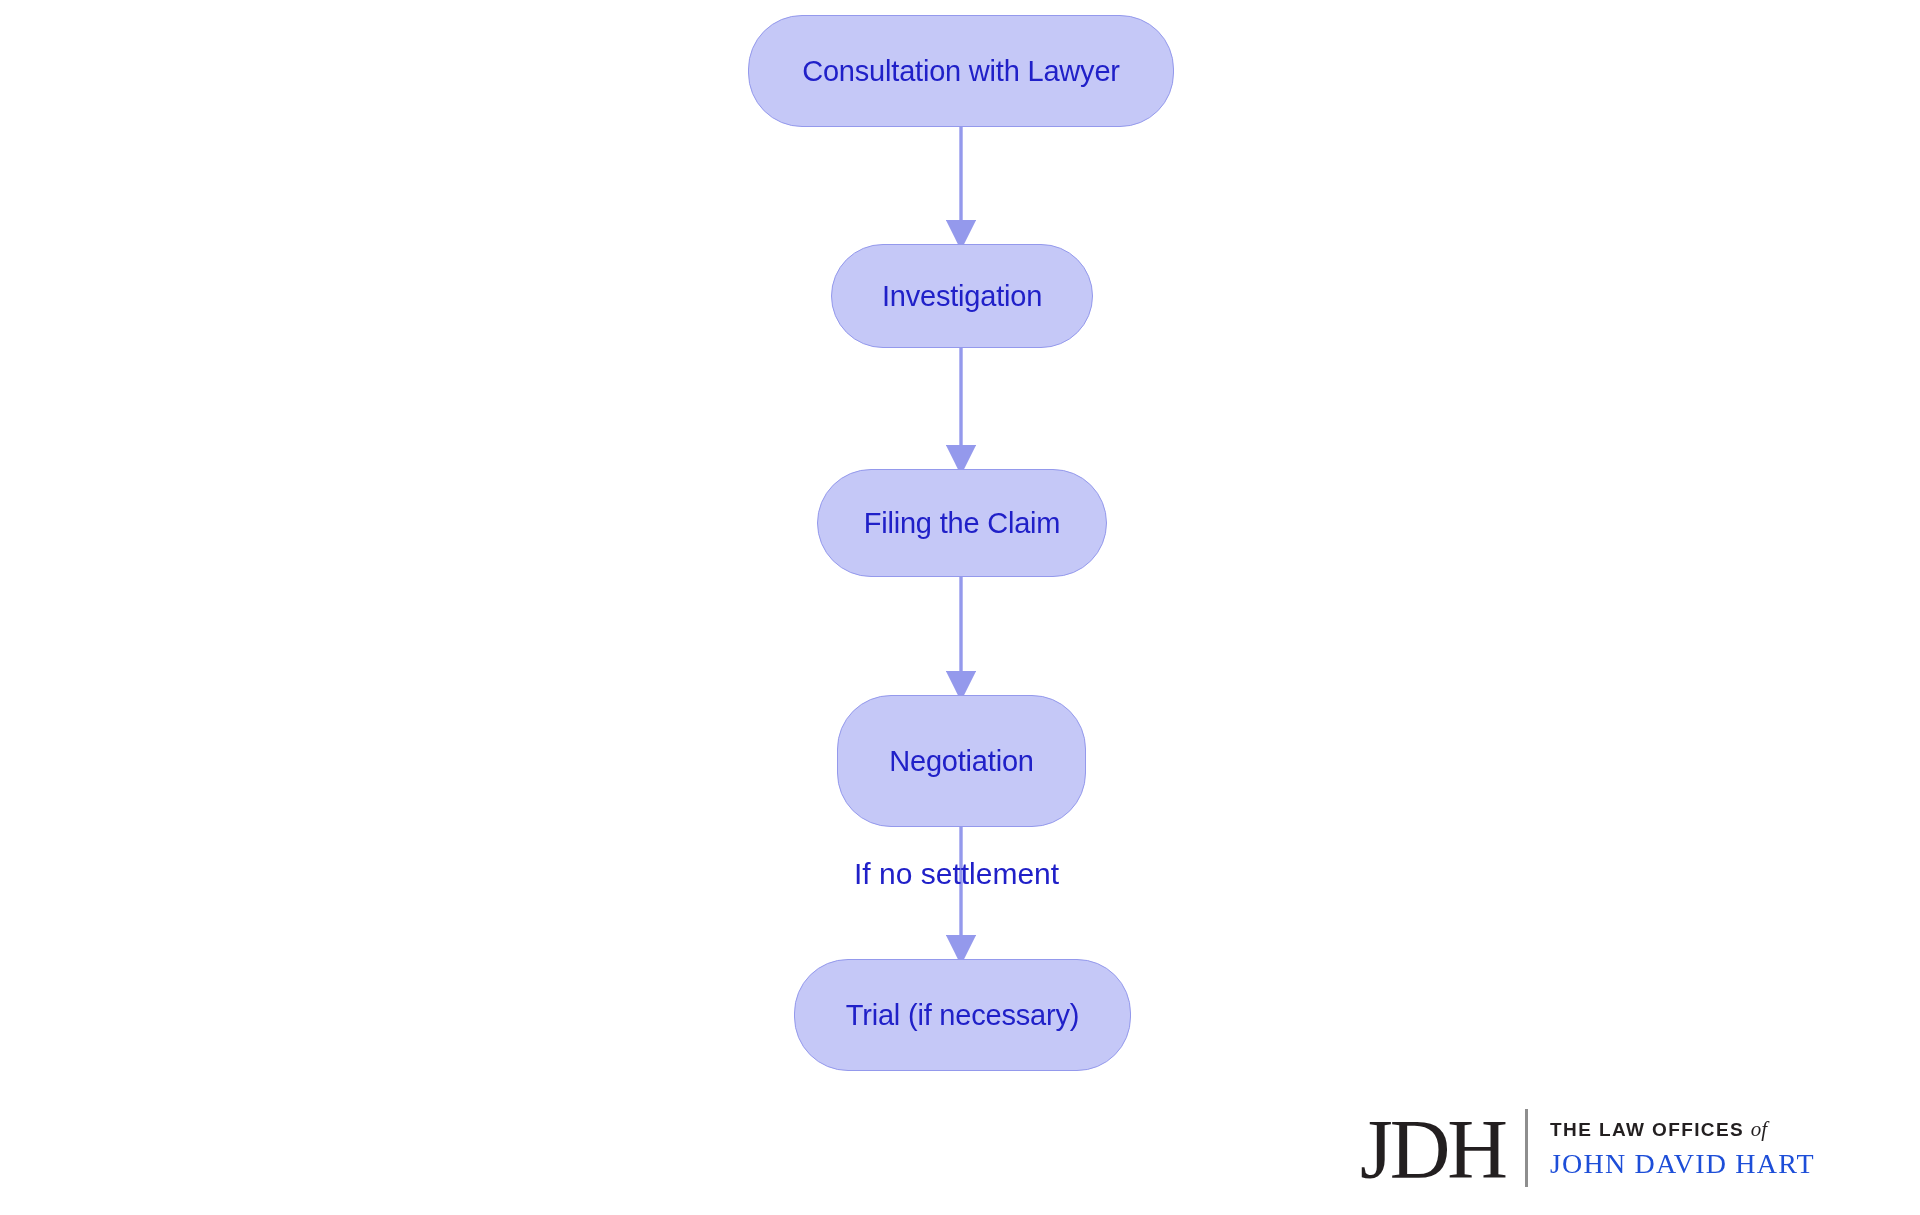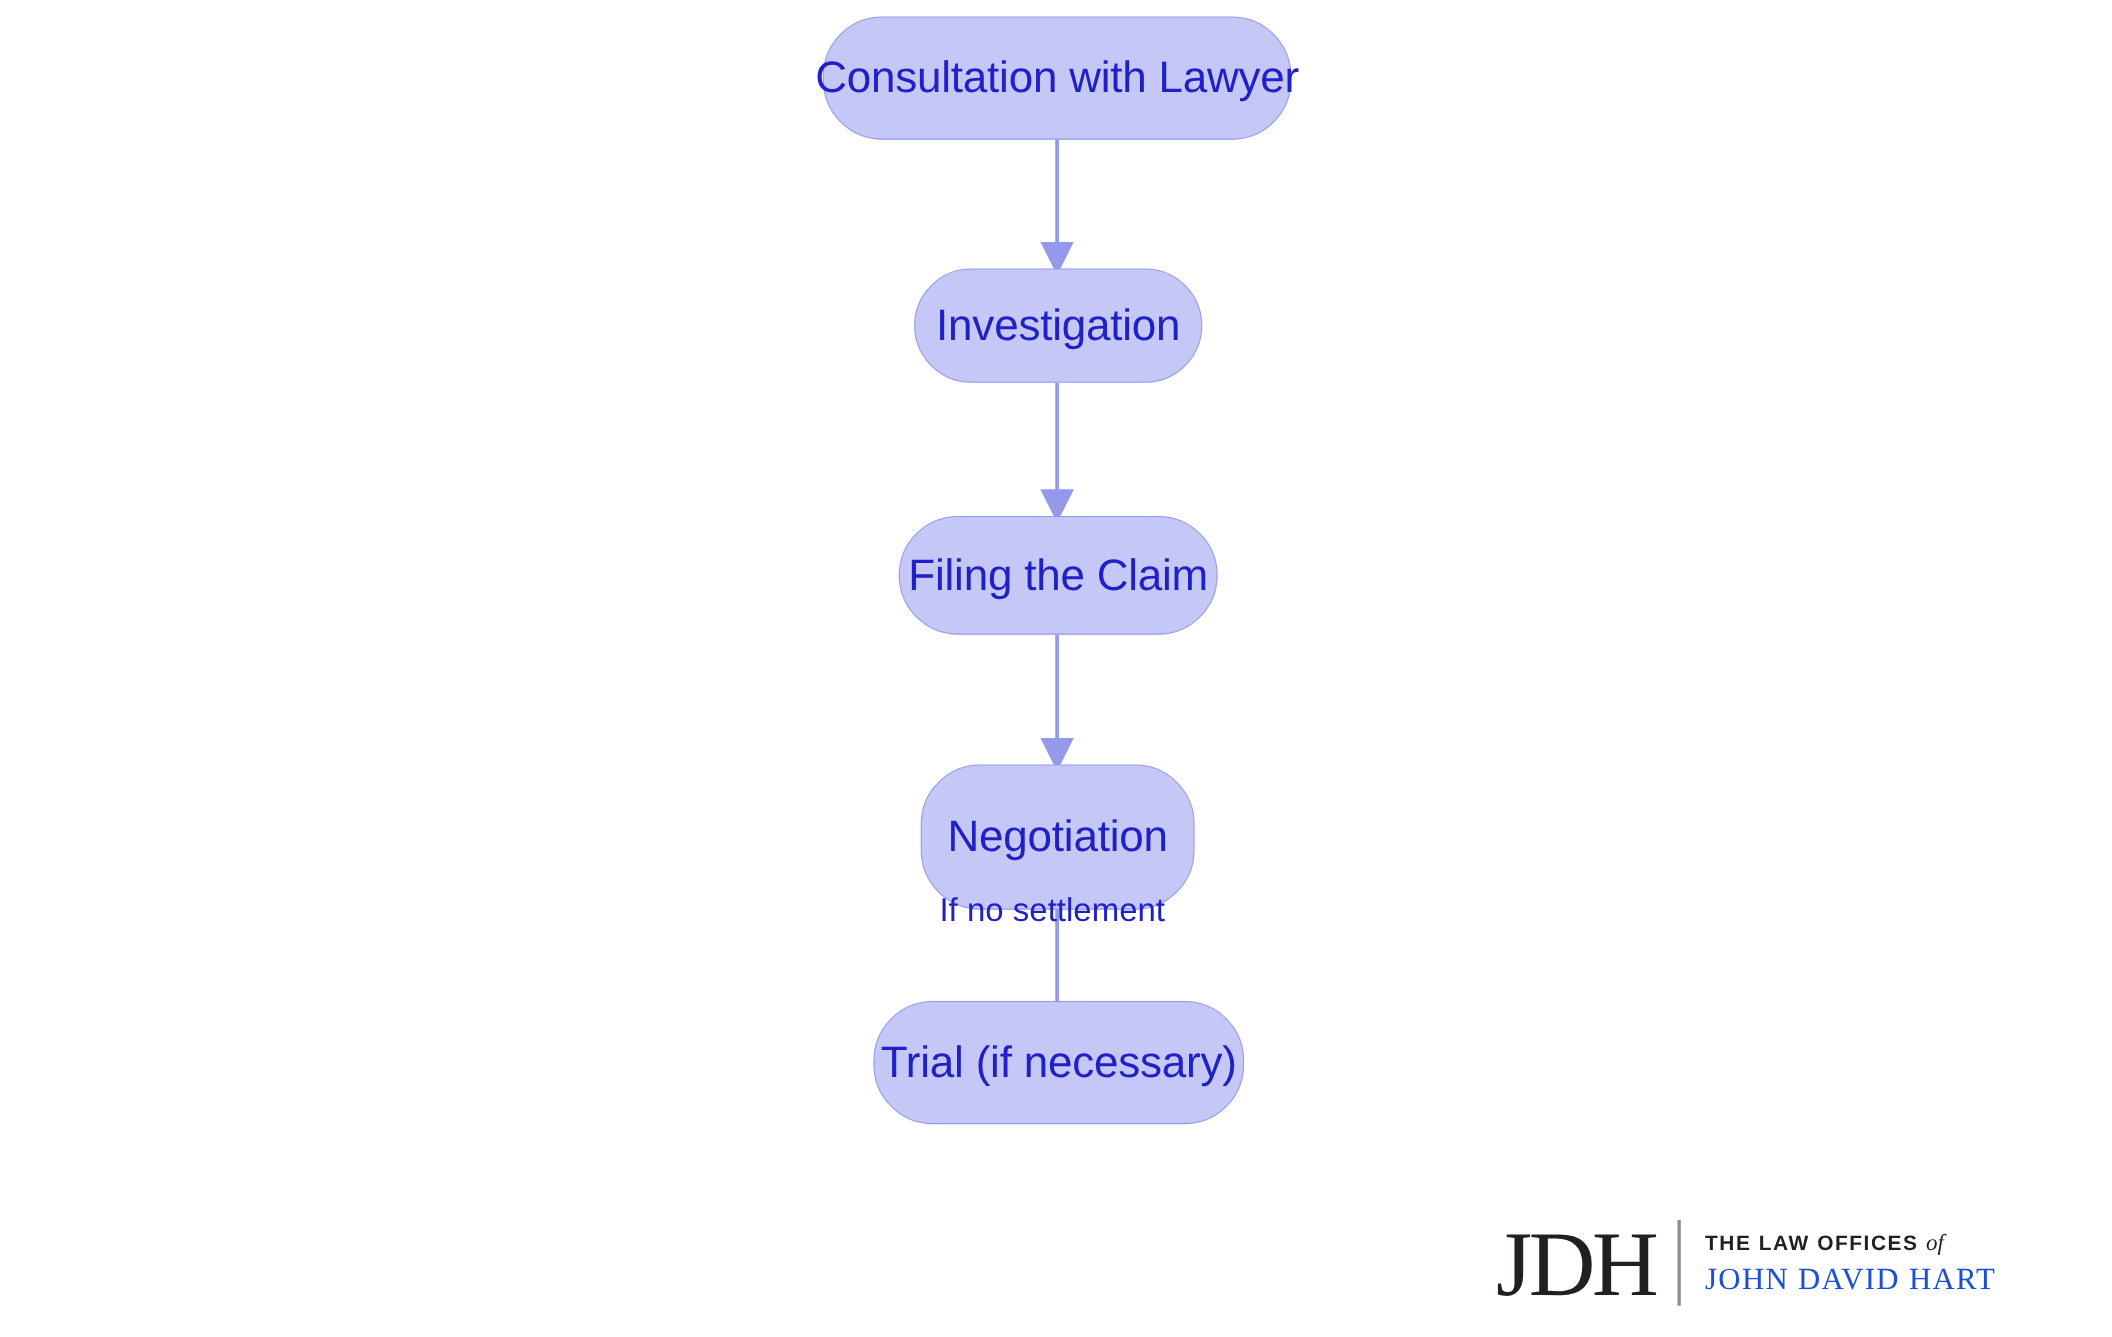--- a/index.html
+++ b/index.html
@@ -28,58 +28,58 @@
     position: absolute;
     box-sizing: border-box;
     background: #c5c8f7;
     border: 1.6px solid #9499ec;
     border-radius: 54px;
     display: flex;
     align-items: center;
     justify-content: center;
     color: #2020c8;
     font-family: "Liberation Sans", sans-serif;
-    font-size: 40px;
+    font-size: 29px;
     font-weight: 400;
     letter-spacing: -0.2px;
     white-space: nowrap;
     line-height: 1;
   }
 
   .node-label {
     color: #2020c8;
     pointer-events: none;
   }
 
   #node-consultation { left: 748px;  top: 15px;   width: 426px; height: 112px; }
   #node-investigation { left: 831px; top: 244px;  width: 262px; height: 104px; }
   #node-filing       { left: 817px;  top: 469px;  width: 290px; height: 108px; }
   #node-negotiation  { left: 837px;  top: 695px;  width: 249px; height: 132px; }
-  #node-trial        { left: 794px;  top: 910px;  width: 337px; height: 112px; }
+  #node-trial        { left: 794px;  top: 959px;  width: 337px; height: 112px; }
 
   
   #edges {
     position: absolute;
     left: 0; top: 0;
     width: 1920px; height: 1215px;
     pointer-events: none;
   }
 
   
   .edge-label {
     position: absolute;
     color: #2020c8;
     font-family: "Liberation Sans", sans-serif;
     font-size: 30px;
     white-space: nowrap;
     line-height: 1;
   }
   #edge-label-no-settlement {
     left: 854px;
-    top: 813px;
+    top: 859px;
   }
 
   
   #brand-logo {
     position: absolute;
     left: 1360px;
     top: 1094px;
     width: 520px;
     height: 108px;
     display: flex;

